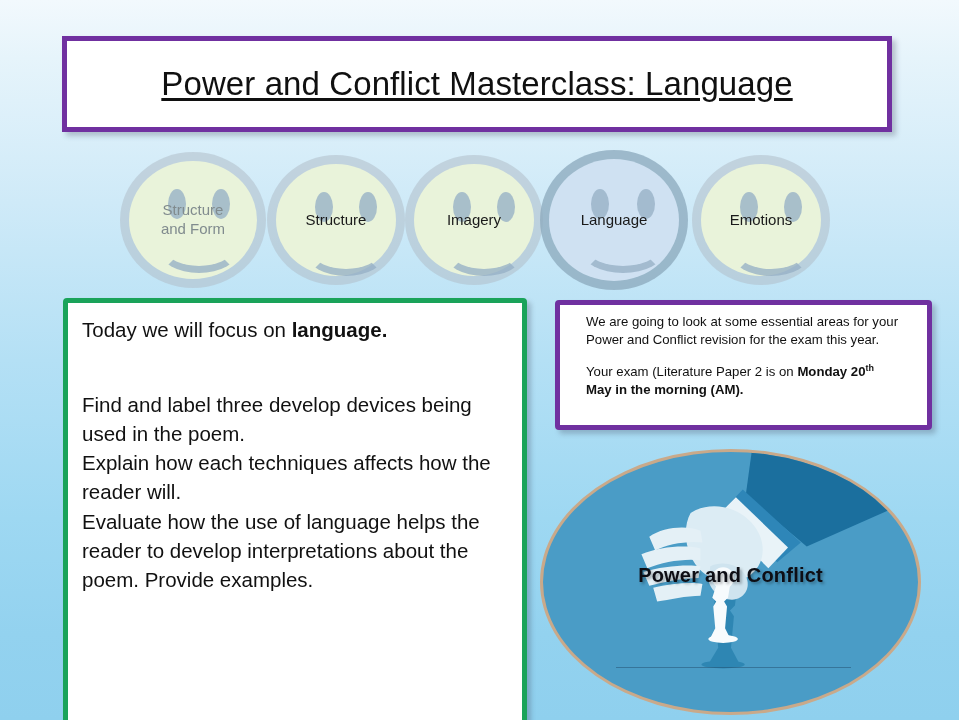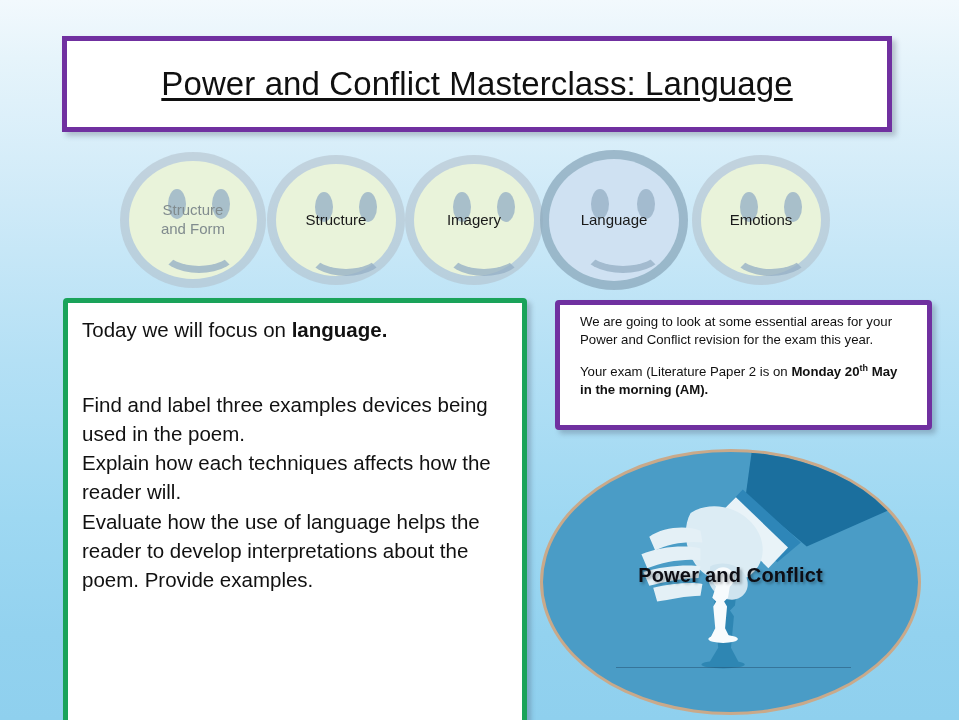--- a/index.html
+++ b/index.html
@@ -157,21 +157,21 @@
     position: absolute;
     left: 555px;
     top: 300px;
     width: 377px;
     height: 130px;
     background: #ffffff;
     border: 5px solid #7030a0;
     border-radius: 4px;
     box-shadow: 4px 4px 5px rgba(60, 70, 90, 0.28);
     box-sizing: border-box;
-    padding: 8px 20px;
+    padding: 8px 26px;
   }
   #info-box p {
     margin: 0;
     font-size: 13.2px;
     line-height: 1.36;
     color: #111111;
   }
   #info-box .spacer-line { height: 13px; }
   sup { font-size: 0.68em; vertical-align: super; }
 
@@ -300,21 +300,21 @@
     </div>
 
   </div>
 
   <div id="task-box">
     <p>
       <span>Today we will focus on </span><b>language.</b>
     </p>
     <div class="spacer-line"></div>
     <div class="spacer-line"></div>
-    <p class="t-red">Find and label three examples devices being used in the poem.</p>
+    <p class="t-red">Find and label three develop devices being used in the poem.</p>
     <p class="t-brown">Explain how each techniques affects how the reader will.</p>
     <p class="t-green">Evaluate how the use of language helps the reader to develop interpretations about the poem. Provide examples.</p>
   </div>
 
   <div id="info-box">
     <p>We are going to look at some essential areas for your Power and Conflict revision for the exam this year.</p>
     <div class="spacer-line"></div>
     <p>
       <span>Your exam (Literature Paper 2 is on </span><b><span>Monday 20</span><sup>th</sup><span> May in the morning (AM).</span></b>
     </p>

